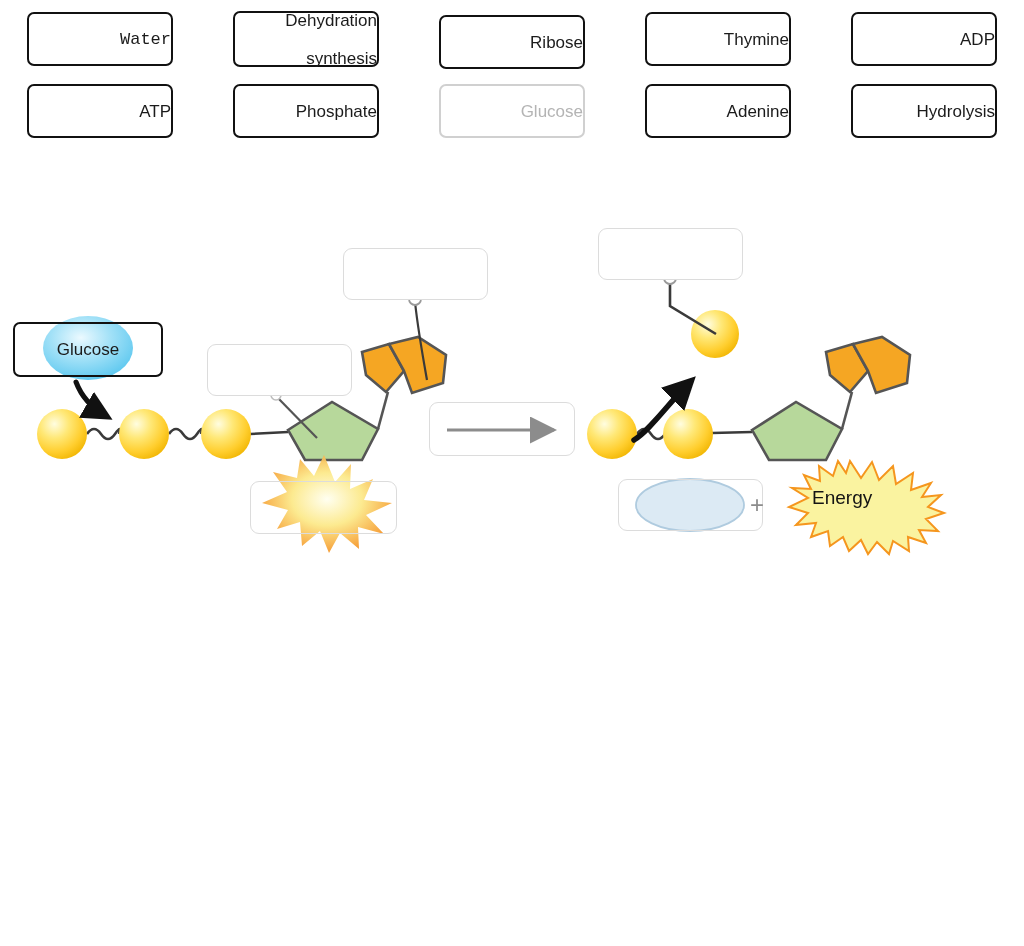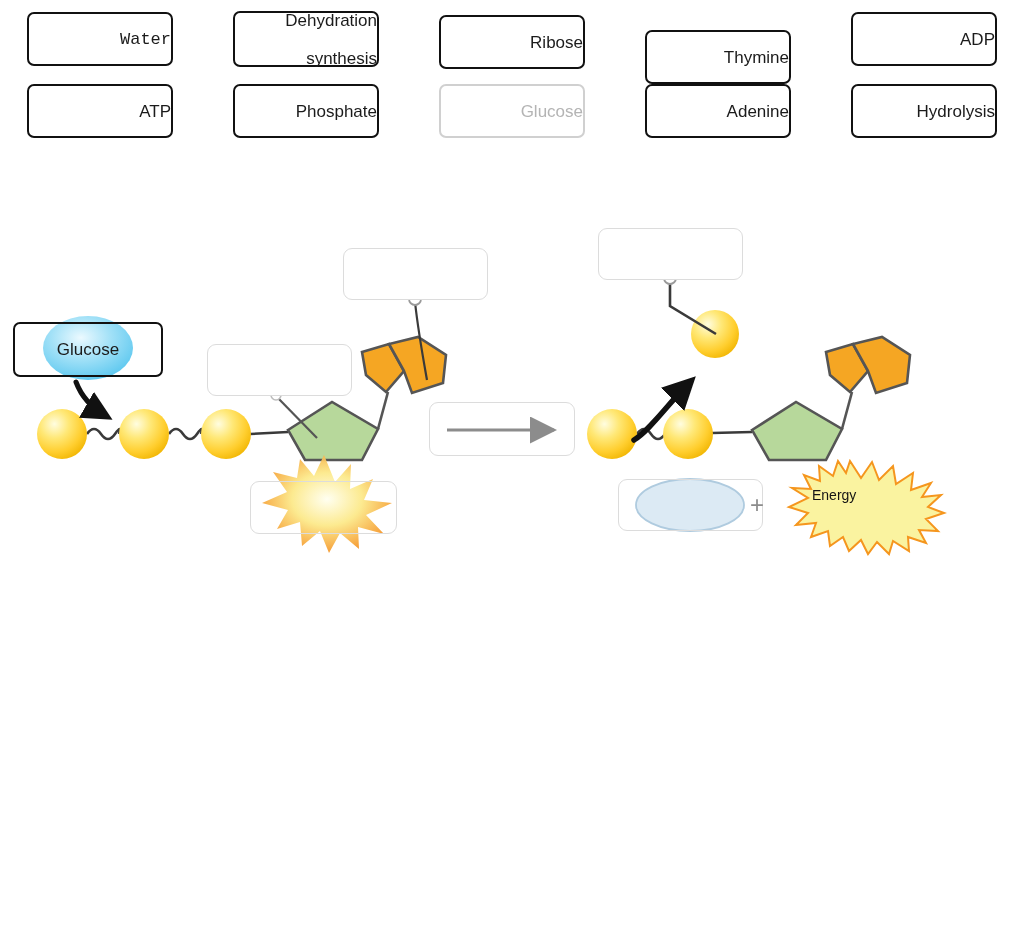--- a/index.html
+++ b/index.html
@@ -88,21 +88,21 @@
     user-select: none;
   }
 
   .label-text {
     position: relative;
     z-index: 4;
   }
 
   .energy-label {
     position: absolute;
-    font-size: 14px;
+    font-size: 19px;
     color: #141414;
     z-index: 5;
     user-select: none;
     white-space: nowrap;
   }
 </style>
 </head>
 <body>
 
 <div id="word-bank">
@@ -110,21 +110,21 @@
       <span>Water</span>
     </div>
     <div class="wb-tile" style="left: 233px; top: 11px; width: 146px; height: 56px; flex-direction: column;">
       <span>Dehydration</span>
       <br>
       <span>synthesis</span>
     </div>
     <div class="wb-tile" style="left: 439px; top: 15px; width: 146px; height: 54px; flex-direction: column;">
       <span>Ribose</span>
     </div>
-    <div class="wb-tile" style="left: 645px; top: 12px; width: 146px; height: 54px; flex-direction: column; margin-top: 18px;">
+    <div class="wb-tile" style="left: 645px; top: 12px; width: 146px; height: 54px; flex-direction: column;">
       <span>Thymine</span>
     </div>
     <div class="wb-tile" style="left: 851px; top: 12px; width: 146px; height: 54px; flex-direction: column;">
       <span>ADP</span>
     </div>
     <div class="wb-tile" style="left: 27px; top: 84px; width: 146px; height: 54px; flex-direction: column;">
       <span>ATP</span>
     </div>
     <div class="wb-tile" style="left: 233px; top: 84px; width: 146px; height: 54px; flex-direction: column;">
       <span>Phosphate</span>

